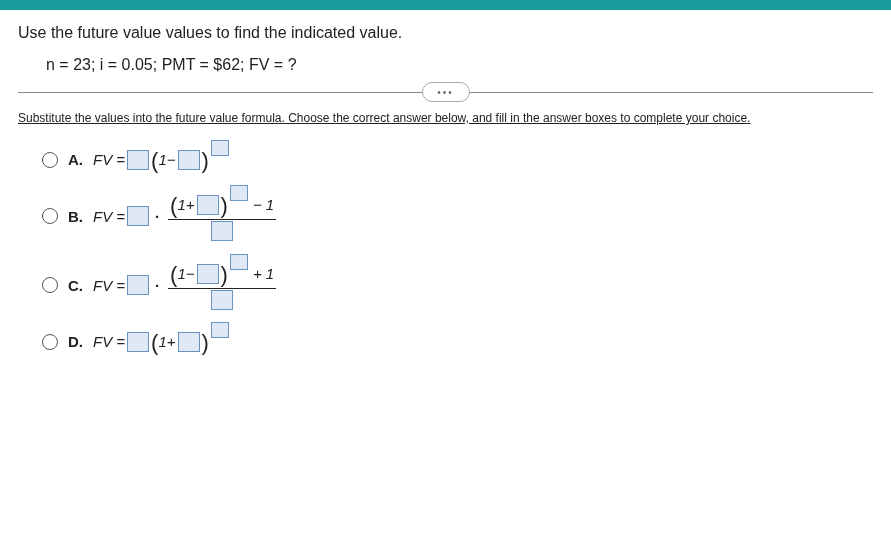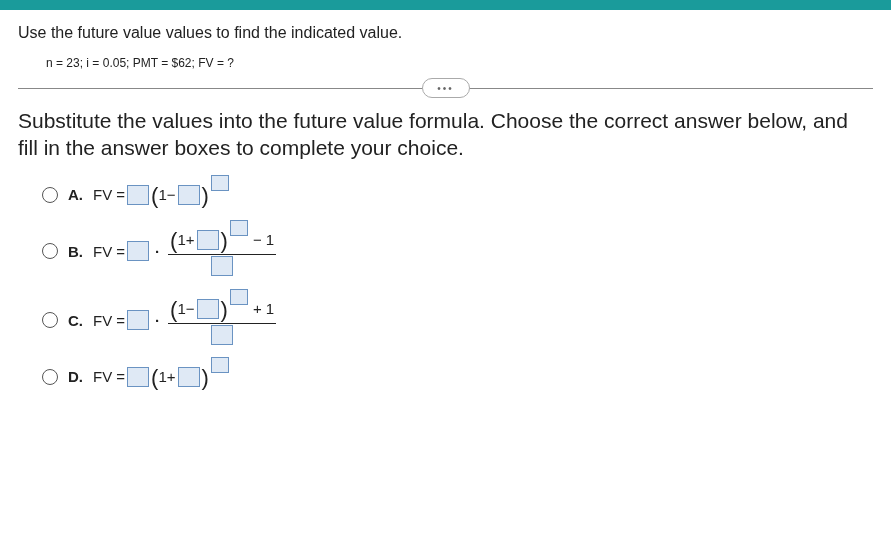--- a/index.html
+++ b/index.html
@@ -15,48 +15,48 @@
     background: #1a9b9b;
   }
   .page {
     background: #fff;
     padding: 14px 18px 10px 18px;
     color: #222;
     position: relative;
     height: 538px;
   }
   .q-title { font-size: 16px; }
-  .given { margin: 14px 0 18px 28px; font-size: 12px; }
+  .given { margin: 14px 0 18px 28px; font-size: 16px; }
   .hr-wrap {
     position: relative;
     margin: 8px 0 18px 0;
   }
   .hr { border: none; border-top: 1px solid #888; }
   .hr-btn {
     position: absolute;
     left: 50%; top: -10px;
     transform: translateX(-50%);
     width: 48px; height: 20px;
     border: 1px solid #aaa;
     border-radius: 10px;
     background: #fff;
     display: flex; align-items: center; justify-content: center;
     font-size: 10px; color: #666; letter-spacing: 2px;
     cursor: pointer;
   }
-  .instr { font-size: 21px; line-height: 1.3; margin-bottom: 20px; }
+  .instr { font-size: 12px; line-height: 1.3; margin-bottom: 20px; text-decoration: underline; }
   .choices { margin-left: 24px; }
   .choice { display: flex; align-items: center; margin-bottom: 18px; }
   .radio {
     width: 16px; height: 16px; border: 1.5px solid #555; border-radius: 50%;
     margin-right: 10px; flex-shrink: 0; cursor: pointer; background: #fff;
   }
   .label { font-weight: bold; font-size: 15px; margin-right: 10px; white-space: nowrap; }
   .formula { display: flex; align-items: center; font-size: 15px; }
-  .formula .txt { white-space: nowrap; }
+  .formula .txt { white-space: nowrap; font-style: italic; }
   .smallbox {
     display: inline-block;
     width: 22px; height: 20px;
     border: 1px solid #6a93c2;
     background: #dfe9f5;
     margin: 0 2px;
     vertical-align: middle;
     cursor: text;
   }
   .supbox {

